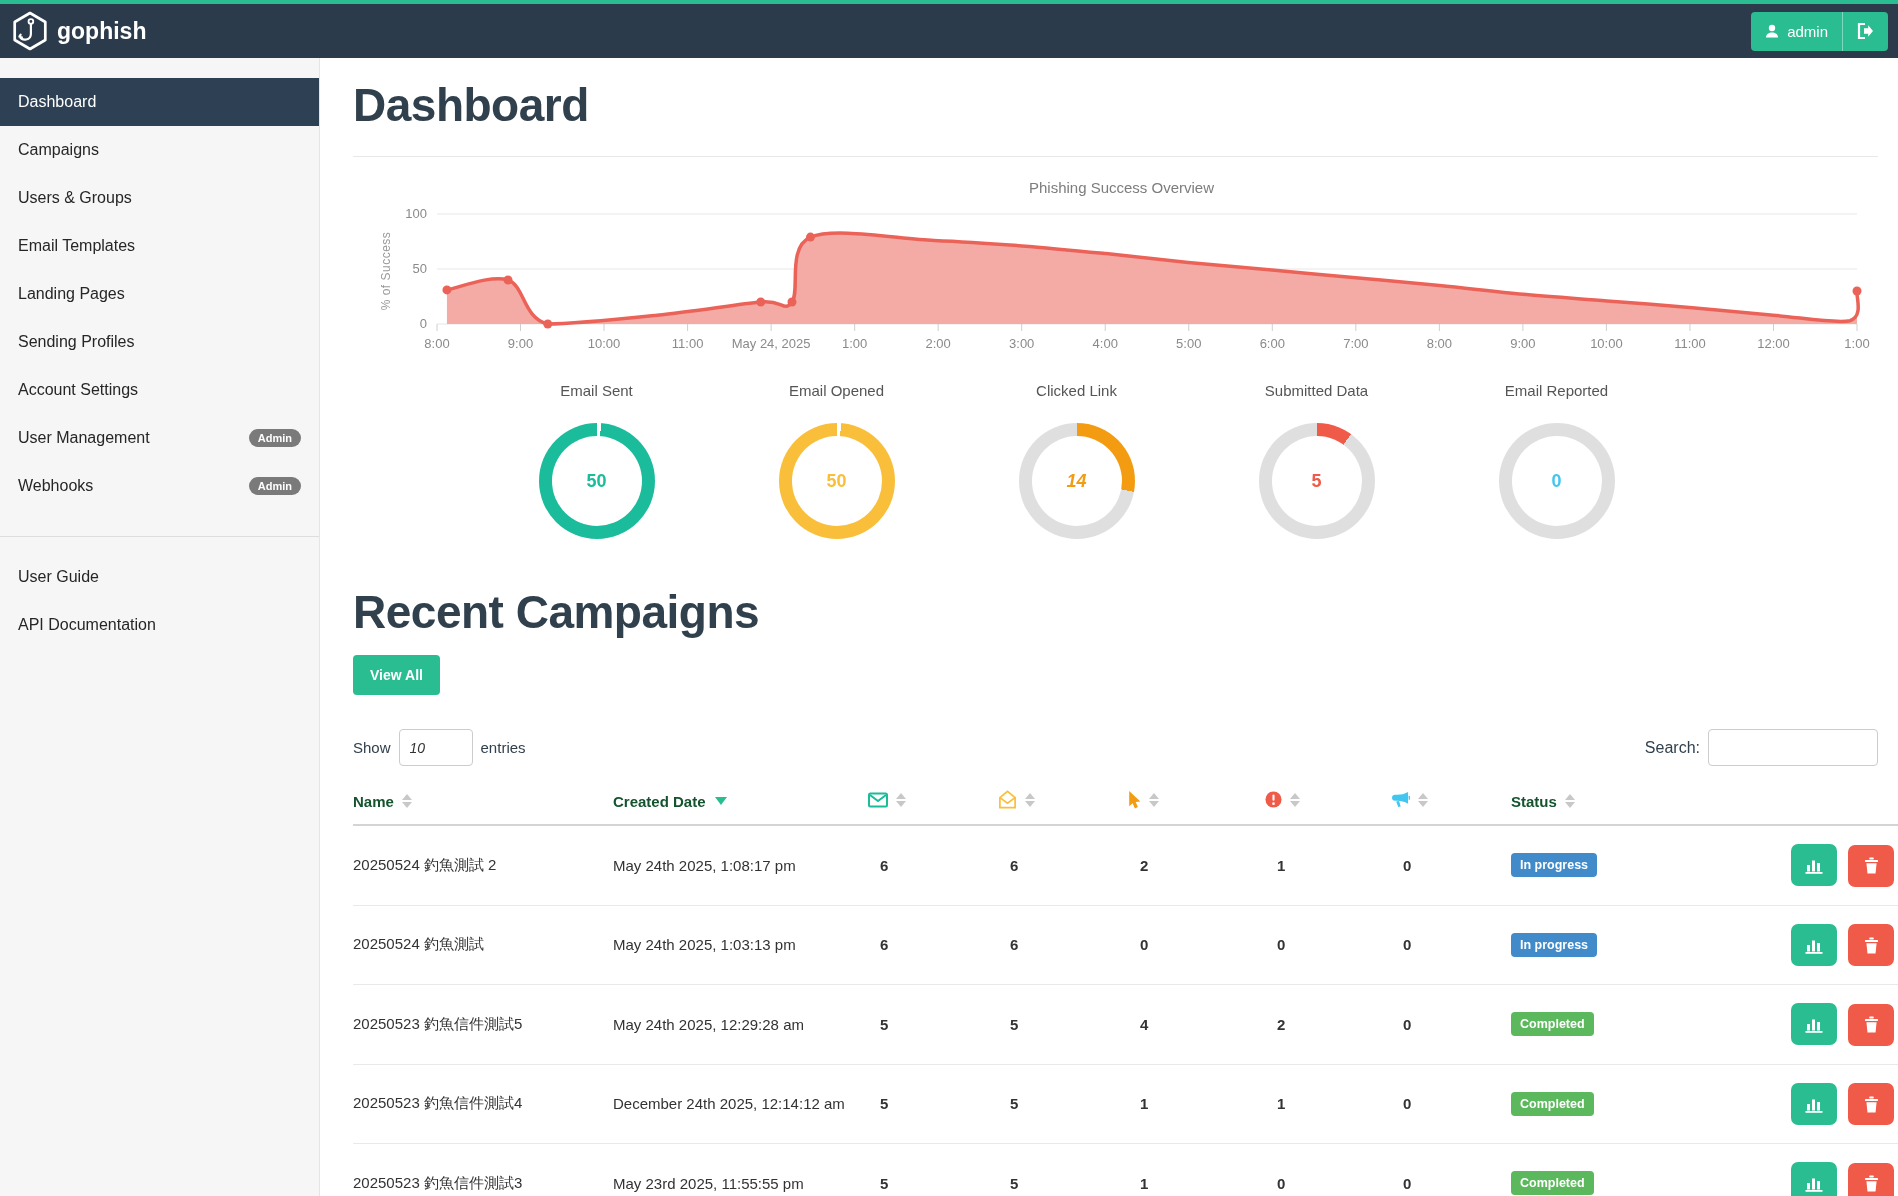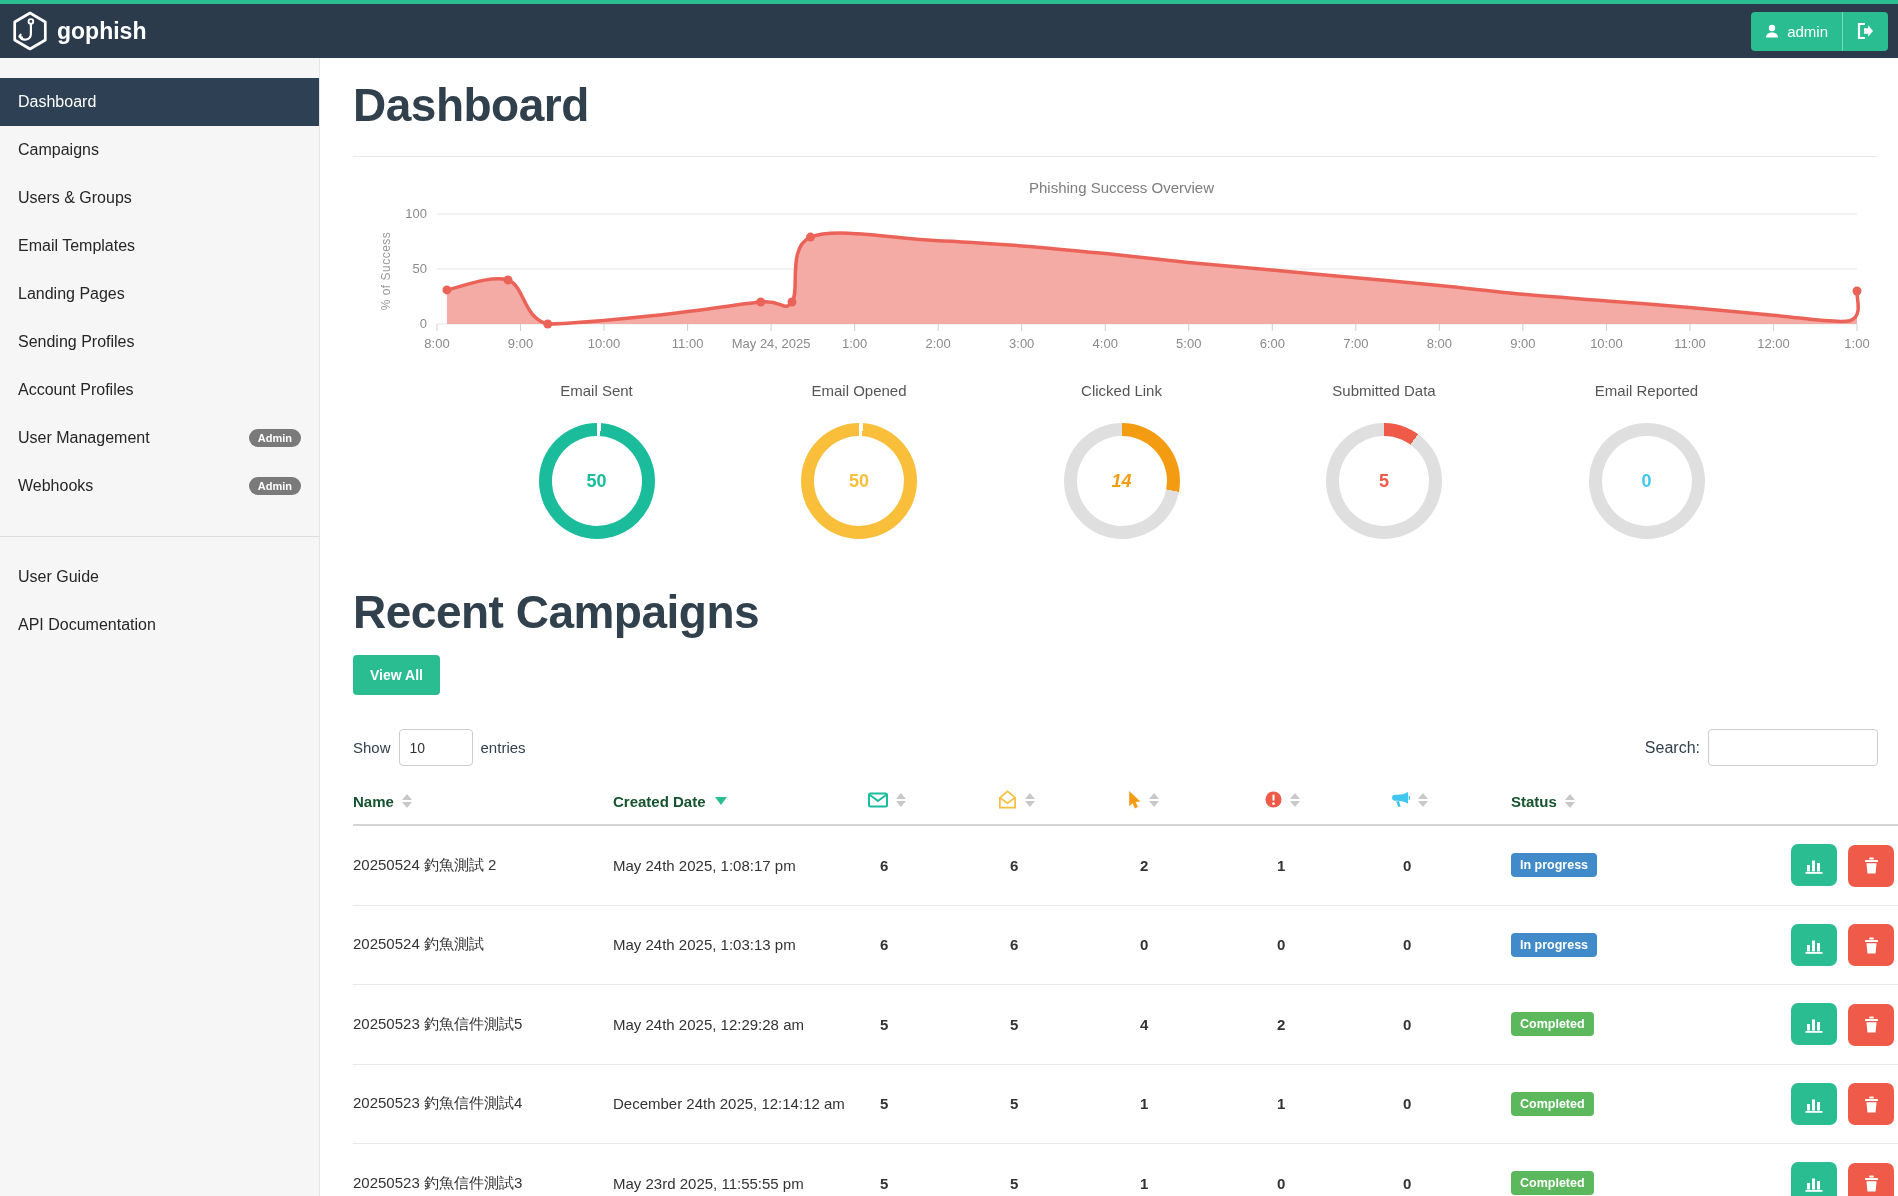--- a/index.html
+++ b/index.html
@@ -38,34 +38,34 @@
   .chart-title{text-align:center;color:#7d7d7d;font-size:15px;margin:22px 0 6px;}
   .chart-outer{position:relative;}
   .y-axis-label{position:absolute;left:-22px;top:62px;width:110px;text-align:center;
     transform:rotate(-90deg);color:#9a9a9a;font-size:12px;letter-spacing:.5px;}
   .y-ticks{position:absolute;left:30px;top:0;width:44px;height:134px;}
   .y-ticks span{position:absolute;right:0;width:44px;text-align:right;font-size:13px;color:#8a8a8a;}
   .plot{margin-left:84px;width:1420px;}
   .x-ticks{position:relative;margin-left:84px;width:1420px;height:20px;}
   .x-ticks span{position:absolute;transform:translateX(-50%);font-size:13px;color:#8a8a8a;white-space:nowrap;}
   
-  .stats{display:flex;justify-content:space-between;width:1290px;margin:26px auto 0;}
+  .stats{display:flex;justify-content:flex-start;width:1290px;margin:26px auto 0;}
   .stat{width:240px;text-align:center;}
   .stat-label{font-size:15px;color:#555;margin-bottom:24px;}
   .donut{width:116px;height:116px;margin:0 auto;border-radius:50%;position:relative;}
   .donut::after{content:"";position:absolute;inset:13px;background:#fff;border-radius:50%;}
   .donut-value{position:absolute;inset:0;display:flex;align-items:center;justify-content:center;
     font-size:18px;font-weight:bold;z-index:1;}
   
   h1.recent{margin-top:46px;margin-bottom:14px;}
   .view-all{background:var(--accent);color:#fff;border:none;border-radius:4px;
     font-family:inherit;font-size:14px;font-weight:bold;padding:12px 17px;cursor:pointer;margin:2px 0 28px;}
   .table-controls{display:flex;justify-content:space-between;align-items:center;margin:6px 0 10px;padding-right:12px;}
   .show-wrap{display:flex;align-items:center;gap:8px;font-size:15px;color:#31404d;}
-  .entries-input{width:74px;height:37px;border:1px solid #ccc;border-radius:4px;padding:0 10px;font-size:14px;color:#333;font-family:inherit;}
+  .entries-input{width:74px;height:37px;border:1px solid #ccc;border-radius:4px;padding:0 10px;font-size:14px;color:#333;font-family:inherit;font-style:italic;}
   .search-wrap{display:flex;align-items:center;gap:8px;font-size:16px;color:#31404d;}
   .search-input{width:170px;height:37px;border:1px solid #ccc;border-radius:4px;padding:0 10px;font-size:14px;font-family:inherit;}
   table.camps{width:1545px;border-collapse:collapse;table-layout:fixed;}
   .camps th{text-align:left;font-size:15px;color:#14532d;padding:14px 0 12px;border-bottom:2px solid #d4d4d4;}
   .camps td{padding:18px 0;border-bottom:1px solid #e9e9e9;font-size:15px;color:#333;vertical-align:middle;}
   .th-inner{display:inline-flex;align-items:center;gap:6px;cursor:pointer;}
   .sort-carets{display:inline-flex;flex-direction:column;gap:2px;margin-left:2px;}
   .caret-up{width:0;height:0;border-left:5px solid transparent;border-right:5px solid transparent;border-bottom:6px solid #c8c8c8;}
   .caret-down{width:0;height:0;border-left:5px solid transparent;border-right:5px solid transparent;border-top:6px solid #c8c8c8;}
   .caret-active{width:0;height:0;border-left:6px solid transparent;border-right:6px solid transparent;border-top:8px solid var(--accent);margin-left:3px;}
@@ -142,21 +142,21 @@
   </div>
         <div class="side-item">
     <span class="si-label">Landing Pages</span>
 
   </div>
         <div class="side-item">
     <span class="si-label">Sending Profiles</span>
 
   </div>
         <div class="side-item">
-    <span class="si-label">Account Profiles</span>
+    <span class="si-label">Account Settings</span>
 
   </div>
         <div class="side-item">
     <span class="si-label">User Management</span>
     <span class="admin-badge">Admin</span>
   </div>
         <div class="side-item">
     <span class="si-label">Webhooks</span>
     <span class="admin-badge">Admin</span>
   </div>

